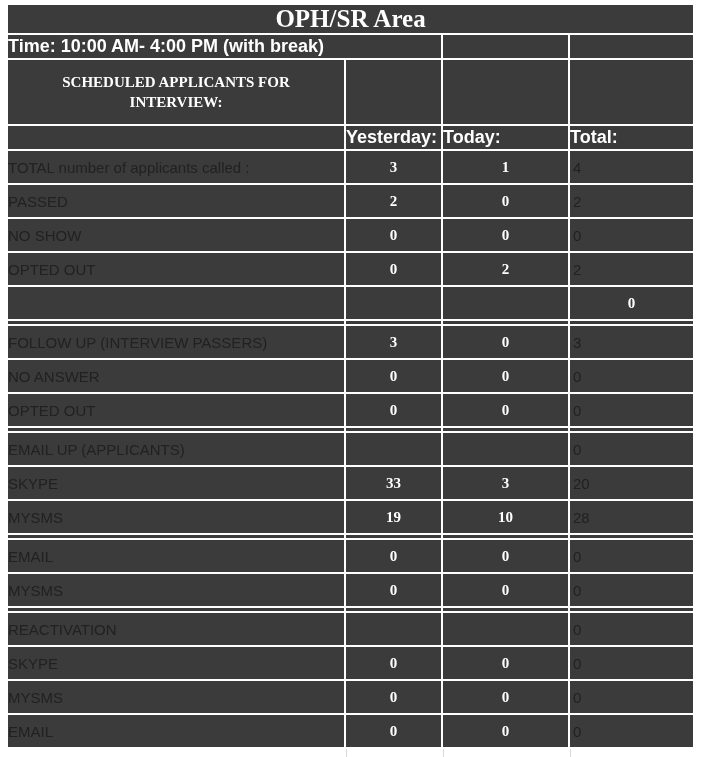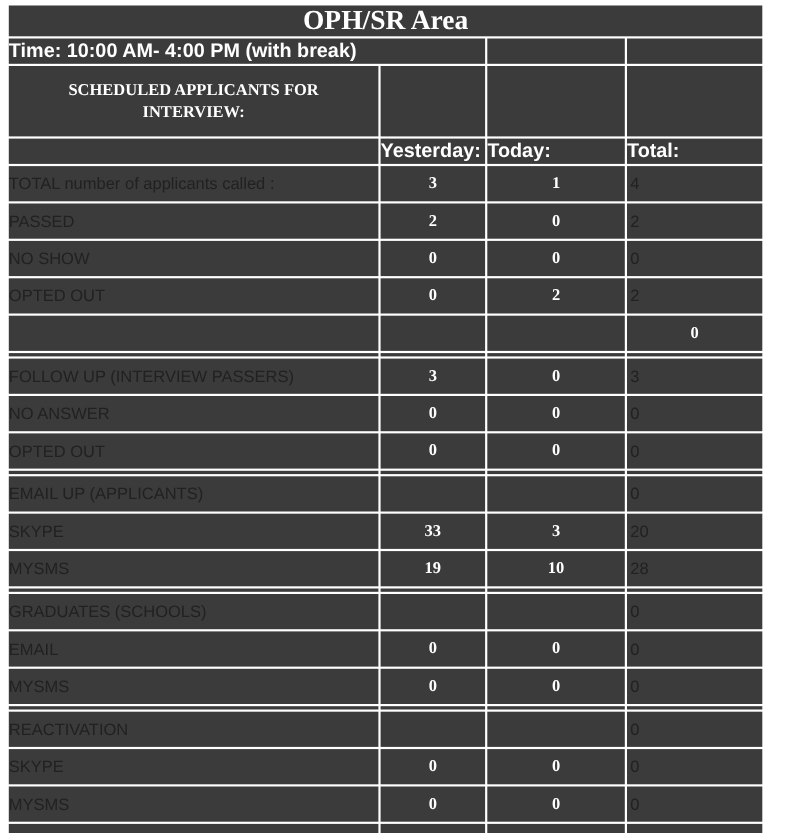--- a/index.html
+++ b/index.html
@@ -208,26 +208,20 @@
         <td class="c-num">10</td>
         <td class="c-total">28</td>
       </tr>
       <tr class="sep">
         <td></td>
         <td></td>
         <td></td>
         <td></td>
       </tr>
       <tr>
-        <td class="c-label">GRADUATES (SCHOOLS)</td>
-        <td class="c-num"></td>
-        <td class="c-num"></td>
-        <td class="c-total">0</td>
-      </tr>
-      <tr>
         <td class="c-label">EMAIL</td>
         <td class="c-num">0</td>
         <td class="c-num">0</td>
         <td class="c-total">0</td>
       </tr>
       <tr>
         <td class="c-label">MYSMS</td>
         <td class="c-num">0</td>
         <td class="c-num">0</td>
         <td class="c-total">0</td>

